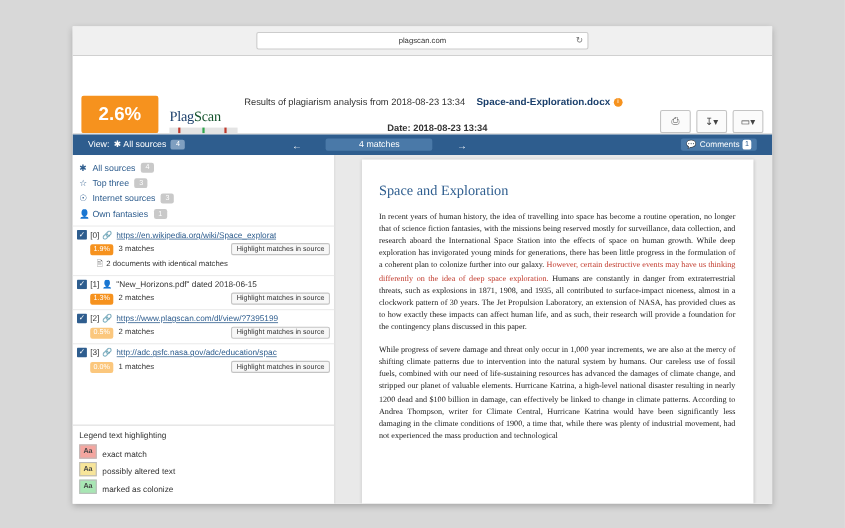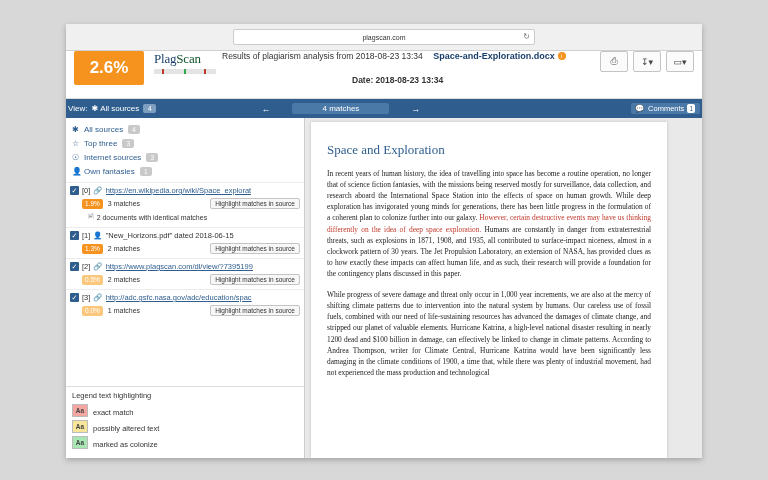--- a/index.html
+++ b/index.html
@@ -51,25 +51,25 @@
   .reload-icon {
     position: absolute;
     right: 4px;
     top: 1px;
     font-size: 8px;
     color: #777;
     line-height: 12px;
   }
   
   .app-header {
-    height: 48px;
+    height: 71px;
     background: #ffffff;
     border-bottom: 1px solid #dddddd;
     display: flex;
-    align-items: flex-start;
+    align-items: flex-end;
     padding: 0 8px;
     box-sizing: border-box;
     position: relative;
   }
   .score-badge {
     width: 70px;
     height: 34px;
     background: #f6921e;
     color: #ffffff;
     font-size: 17px;
@@ -161,21 +161,21 @@
     color: #444;
   }
   
   .blue-bar {
     height: 19px;
     background: #2e5d8e;
     display: flex;
     align-items: center;
     color: #ffffff;
     font-size: 8px;
-    padding: 0 2px;
+    padding: 0 14px;
     box-sizing: border-box;
   }
   .view-label { margin-right: 4px; }
   .star { color: #ffffff; font-size: 8px; margin-right: 2px; }
   .count-chip {
     display: inline-block;
     min-width: 9px;
     height: 9px;
     background: #7f9fc0;
     border-radius: 2px;
@@ -353,20 +353,21 @@
     color: #444;
   }
   .sw-exact { background: #f4a6a0; }
   .sw-altered { background: #f7e59a; }
   .sw-quote { background: #a8e6b4; }
   
   .doc-pane {
     flex: 1 1 auto;
     background: #e9e9e9;
     display: flex;
+    justify-content: center;
     padding: 4px 0 0 6px;
     min-width: 0;
     overflow: hidden;
   }
   .page {
     background: #ffffff;
     width: 356px;
     padding: 10px 16px;
     box-sizing: border-box;
     box-shadow: 0 0 3px rgba(0,0,0,0.18);

